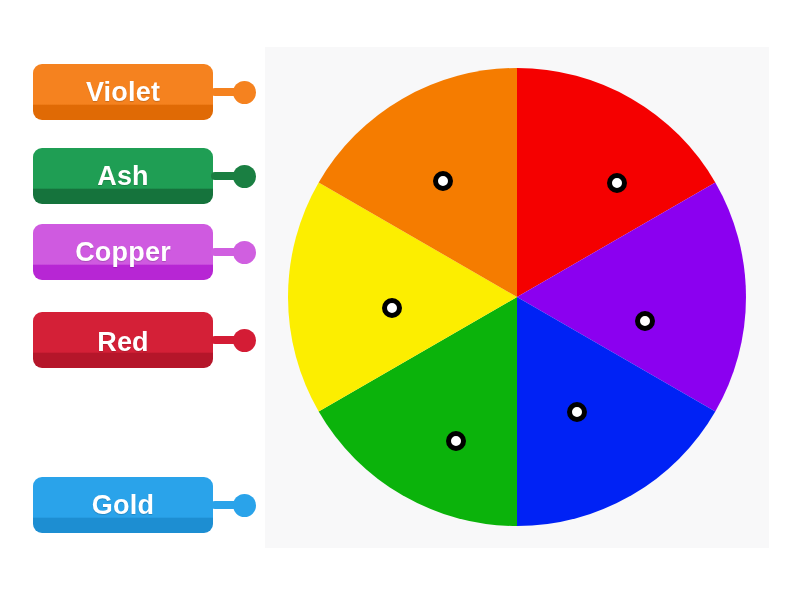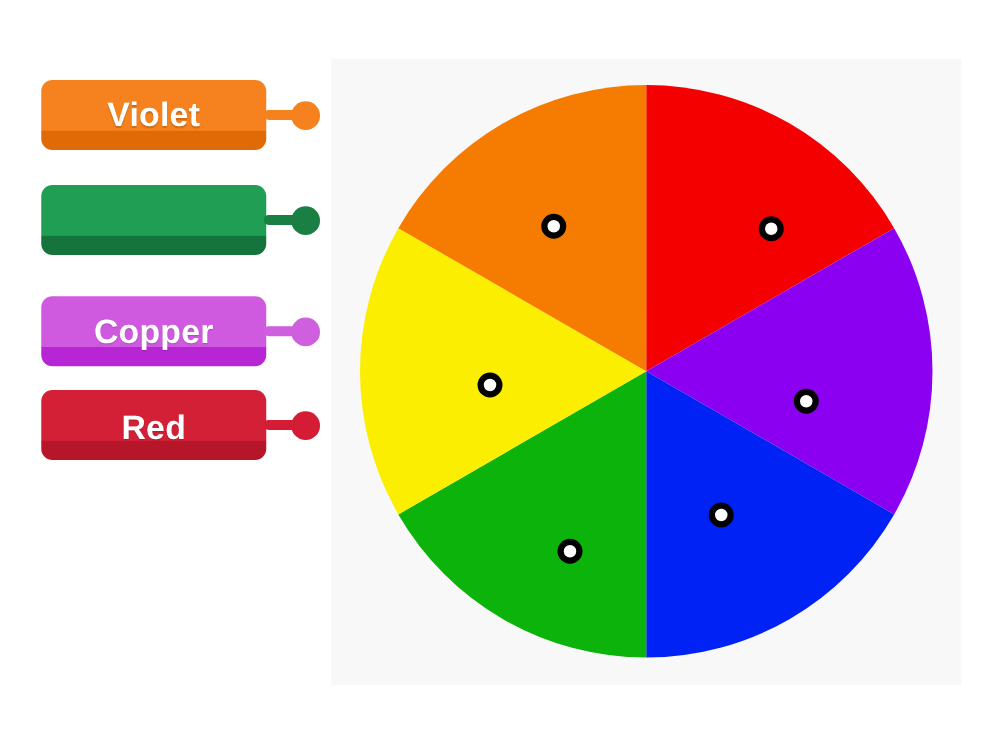--- a/index.html
+++ b/index.html
@@ -134,37 +134,44 @@
       <div class="chip-body" style="background: linear-gradient(rgb(245, 130, 31) 0%, rgb(245, 130, 31) 72%, rgb(224, 106, 5) 73%, rgb(224, 106, 5) 100%);"></div>
       <div class="chip-stem" style="background: rgb(245, 130, 31);"></div>
       <div class="chip-knob" style="background: rgb(245, 130, 31);"></div>
       <div class="chip-text">Violet</div>
     </div>
 
     <div class="label-chip" style="top: 148px;">
       <div class="chip-body" style="background: linear-gradient(rgb(31, 158, 84) 0%, rgb(31, 158, 84) 72%, rgb(21, 115, 60) 73%, rgb(21, 115, 60) 100%);"></div>
       <div class="chip-stem" style="background: rgb(26, 127, 66);"></div>
       <div class="chip-knob" style="background: rgb(26, 127, 66);"></div>
+      <div class="chip-text">Ash</div>
     </div>
 
-    <div class="label-chip" style="top: 237px;">
+    <div class="label-chip" style="top: 224px;">
       <div class="chip-body" style="background: linear-gradient(rgb(207, 90, 224) 0%, rgb(207, 90, 224) 72%, rgb(183, 38, 212) 73%, rgb(183, 38, 212) 100%);"></div>
       <div class="chip-stem" style="background: rgb(208, 95, 224);"></div>
       <div class="chip-knob" style="background: rgb(208, 95, 224);"></div>
       <div class="chip-text">Copper</div>
     </div>
 
     <div class="label-chip" style="top: 312px; align-items: flex-end;">
       <div class="chip-body" style="background: linear-gradient(rgb(212, 32, 55) 0%, rgb(212, 32, 55) 72%, rgb(181, 22, 42) 73%, rgb(181, 22, 42) 100%);"></div>
       <div class="chip-stem" style="background: rgb(212, 28, 53);"></div>
       <div class="chip-knob" style="background: rgb(212, 28, 53);"></div>
       <div class="chip-text">Red</div>
     </div>
 
 
+    <div class="label-chip" style="top: 477px;">
+      <div class="chip-body" style="background: linear-gradient(rgb(42, 163, 234) 0%, rgb(42, 163, 234) 72%, rgb(29, 142, 210) 73%, rgb(29, 142, 210) 100%);"></div>
+      <div class="chip-stem" style="background: rgb(42, 163, 234);"></div>
+      <div class="chip-knob" style="background: rgb(42, 163, 234);"></div>
+      <div class="chip-text">Gold</div>
+    </div>
 
   </div>
 
   <div id="spinner-panel">
     <div id="wheel-wrap">
       <svg id="wheel-svg" viewBox="0 0 460 461">
           <path d="M 230 230 L 230.00 1.00 A 229 229 0 0 1 428.32 115.50 Z" fill="#f50000"></path>
           <path d="M 230 230 L 428.32 115.50 A 229 229 0 0 1 428.32 344.50 Z" fill="#8b00f0"></path>
           <path d="M 230 230 L 428.32 344.50 A 229 229 0 0 1 230.00 459.00 Z" fill="#0022f5"></path>
           <path d="M 230 230 L 230.00 459.00 A 229 229 0 0 1 31.68 344.50 Z" fill="#0bb30b"></path>

